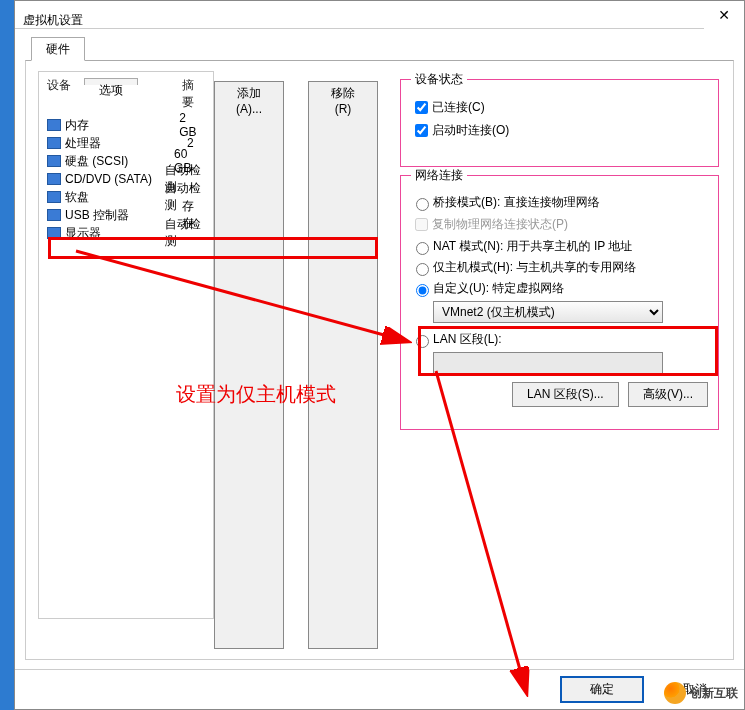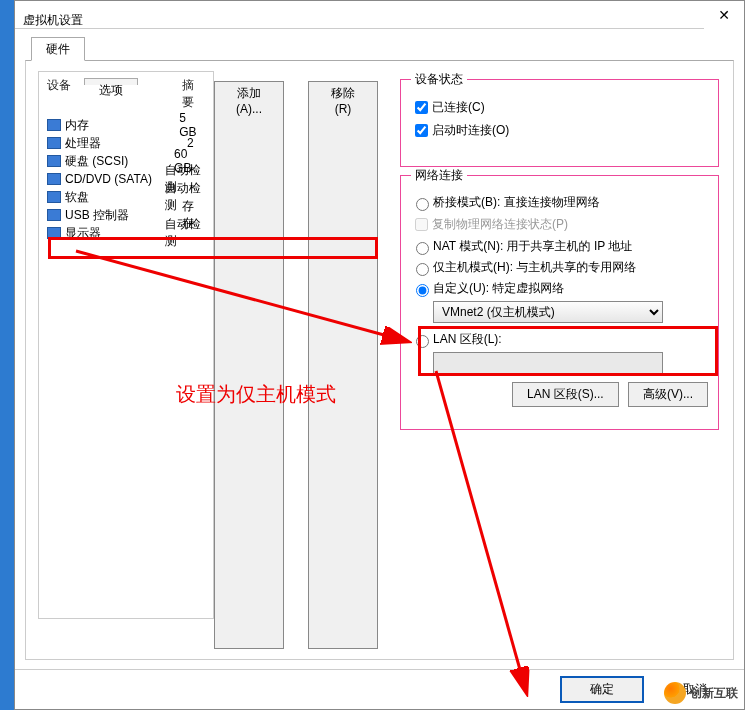--- a/index.html
+++ b/index.html
@@ -91,21 +91,21 @@
             <div class="dev-head">
               <span class="c1">设备</span>
               <span class="c2">摘要</span>
             </div>
             <div class="dev-rows">
               <div class="dev-row">
                   <span class="c1">
                     <span class="ico"></span>
                     <span>内存</span>
                   </span>
-                  <span class="c2">5 GB</span>
+                  <span class="c2">2 GB</span>
                 </div>
               <div class="dev-row">
                   <span class="c1">
                     <span class="ico"></span>
                     <span>处理器</span>
                   </span>
                   <span class="c2">2</span>
                 </div>
               <div class="dev-row">
                   <span class="c1">

